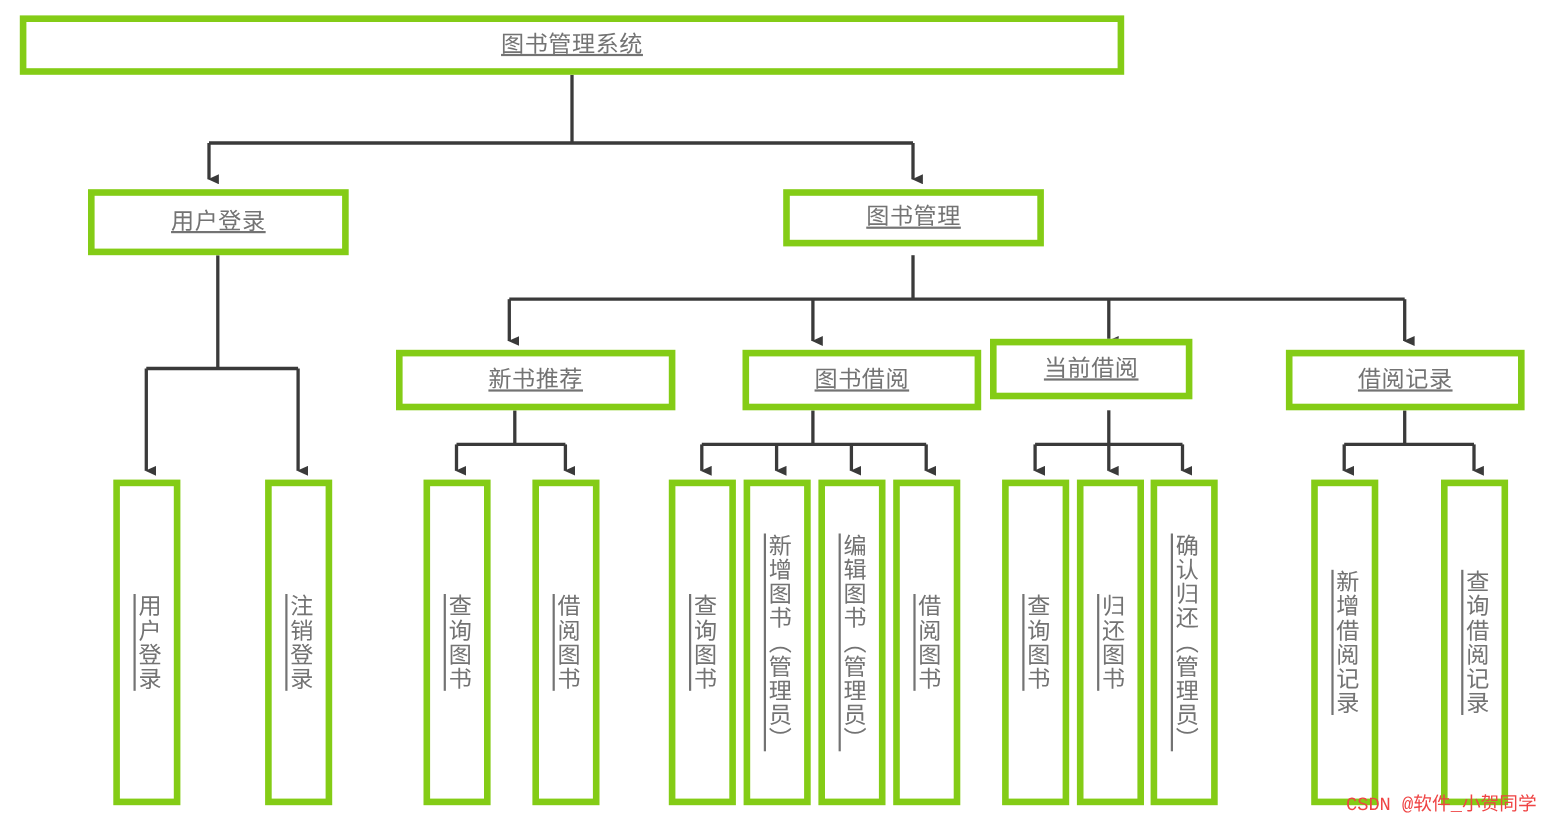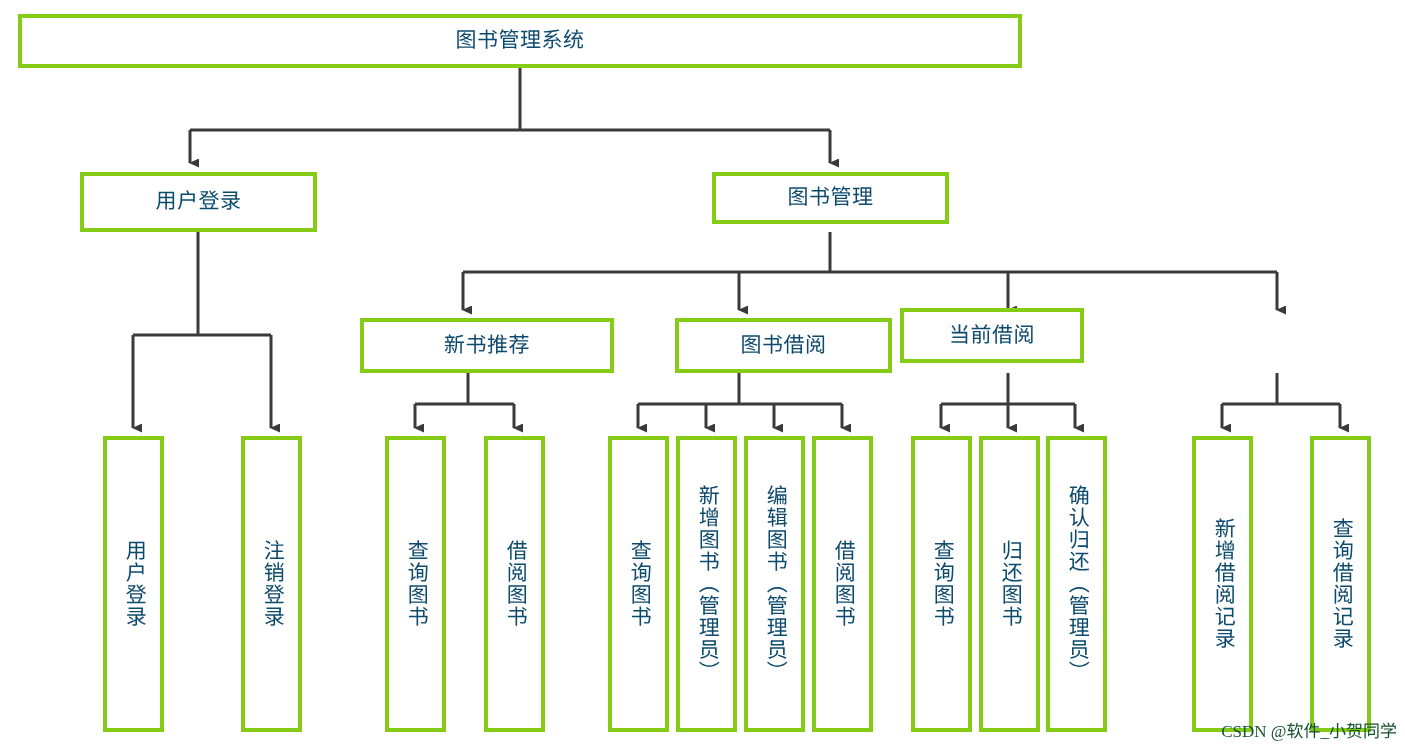--- a/index.html
+++ b/index.html
@@ -22,26 +22,27 @@
     position: absolute;
     left: 0;
     top: 0;
     width: 1405px;
     height: 747px;
   }
   .node {
     position: absolute;
     box-sizing: border-box;
     background: #ffffff;
-    border: 4px solid #84cc16;
+    border: 6px solid #84cc16;
     display: flex;
     align-items: center;
     justify-content: center;
-    color: #0c4a6e;
+    color: #737373;
     z-index: 2;
+    text-decoration: underline;
   }
   .node-label {
     display: block;
     white-space: nowrap;
     letter-spacing: 0.5px;
   }
   
   .node.horiz .node-label {
     font-size: 21px;
     line-height: 1.1;
@@ -59,24 +60,24 @@
     line-height: 1.32;
     letter-spacing: 1px;
     white-space: nowrap;
     text-align: center;
   }
   #watermark {
     position: absolute;
     right: 8px;
     bottom: 5px;
     font-size: 17px;
-    color: #14532d;
+    color: #ef4444;
     white-space: nowrap;
     z-index: 5;
-    font-family: Liberation Serif, serif;
+    font-family: Liberation Mono, monospace;
   }
 </style>
 </head>
 <body>
 
 <div id="diagram-root">
 
   <svg id="edge-layer" viewBox="0 0 1405 747" xmlns="http://www.w3.org/2000/svg">
     <defs>
       <marker id="arrowhead" markerWidth="9" markerHeight="10" refX="4.5" refY="9" orient="auto" markerUnits="userSpaceOnUse">
@@ -144,20 +145,23 @@
   </div>
 
   <div class="node horiz" style="left:631px; top:318px; width:217px; height:55px;margin-left:44px;">
     <span class="node-label">图书借阅</span>
   </div>
 
   <div class="node horiz" style="left:900px; top:308px; width:184px; height:55px;">
     <span class="node-label">当前借阅</span>
   </div>
 
+  <div class="node horiz" style="left:1169px; top:318px; width:217px; height:55px;">
+    <span class="node-label">借阅记录</span>
+  </div>
 
   <div class="node vert" style="left:103px; top:436px; width:61px; height:296px;">
     <span class="node-label">用户登录</span>
   </div>
 
   <div class="node vert" style="left:241px; top:436px; width:61px; height:296px;">
     <span class="node-label">注销登录</span>
   </div>
 
   <div class="node vert" style="left:385px; top:436px; width:61px; height:296px;">

